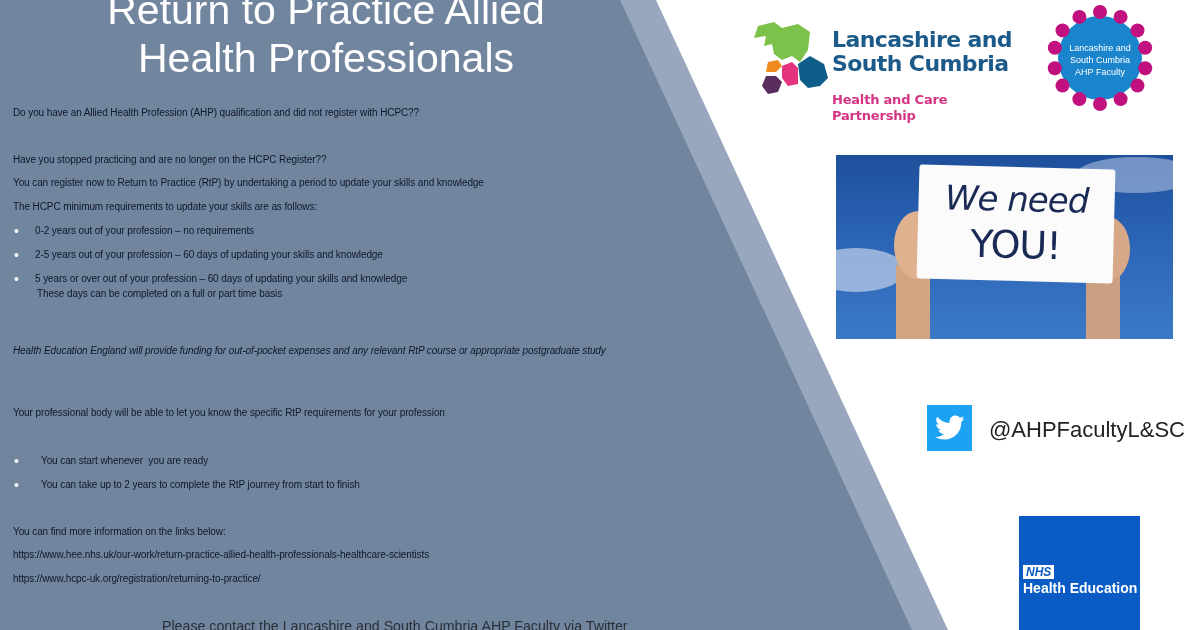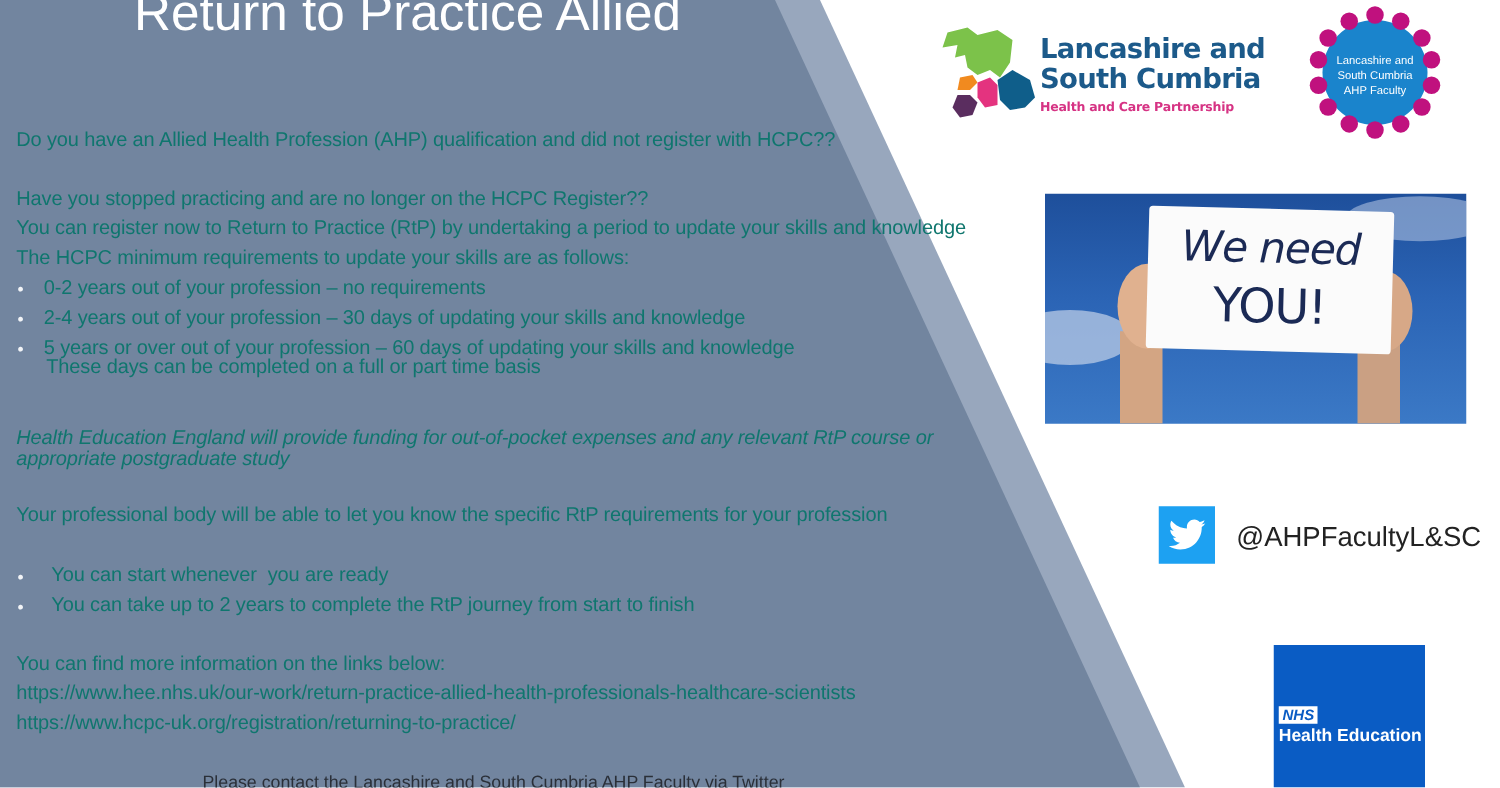--- a/index.html
+++ b/index.html
@@ -8,41 +8,41 @@
       background: #ffffff;
       font-family: "Liberation Sans", sans-serif;
     }
     .bg-svg { position: absolute; left: 0; top: 0; width: 1200px; height: 630px; }
     .title {
       position: absolute; left: 0; top: -14px; width: 652px;
       text-align: center; color: #ffffff;
       font-size: 41px; line-height: 48px; font-weight: normal;
     }
     .body-text {
-      position: absolute; color: #0f766e; font-size: 16px; line-height: 16px;
+      position: absolute; color: #0f172a; font-size: 10px; line-height: 16px;
       white-space: nowrap; letter-spacing: -0.1px;
     }
     .bullet {
       position: absolute; color: #f2f4f7; font-size: 14px; line-height: 16px;
     }
     .wrap2 { white-space: normal; width: 790px; line-height: 17px; font-style: italic; }
     .footer-text {
       position: absolute; left: 162px; top: 618px; color: #2a2f38;
       font-size: 14.2px; white-space: nowrap;
     }
     
     .lscp { position: absolute; left: 748px; top: 20px; width: 270px; height: 80px; }
     .lscp-text { position: absolute; left: 84px; top: 8px; }
     .lscp-line1, .lscp-line2 {
       display: block; color: #1c5a8a; font-size: 22px; line-height: 24px; font-weight: bold;
       font-family: "DejaVu Sans", sans-serif; letter-spacing: -0.6px;
     }
     .lscp-line3 {
-      display: block; color: #d63384; font-size: 10px; line-height: 16px; font-weight: bold;
-      font-family: "DejaVu Sans", sans-serif; letter-spacing: -0.2px; margin-top: 3px;
+      display: block; color: #d63384; font-size: 13px; line-height: 16px; font-weight: bold;
+      font-family: "DejaVu Sans", sans-serif; letter-spacing: -0.2px; margin-top: 16px;
     }
     .faculty { position: absolute; left: 1046px; top: 4px; width: 108px; height: 108px; }
     .faculty-text {
       position: absolute; left: 0; top: 38px; width: 108px; text-align: center;
       color: #ffffff; font-size: 9px; line-height: 12px;
     }
     .photo {
       position: absolute; left: 836px; top: 155px; width: 337px; height: 184px;
       background: linear-gradient(180deg, #1e4f9b 0%, #2b64b5 45%, #3b79c6 100%);
       overflow: hidden;
@@ -79,32 +79,33 @@
 </head>
 <body>
 
 <svg class="bg-svg" viewBox="0 0 1200 630" xmlns="http://www.w3.org/2000/svg">
   <polygon points="0,0 656,0 948,630 0,630" fill="#98a7bd"></polygon>
   <polygon points="0,0 620,0 912,630 0,630" fill="#72859f"></polygon>
 </svg>
 
 <div class="title">
   <div>Return to Practice Allied</div>
+  <div>Health Professionals</div>
 </div>
 
 <div class="body-text" style="left:13px;top:105px;">Do you have an Allied Health Profession (AHP) qualification and did not register with HCPC??</div>
 <div class="body-text" style="left:13px;top:128px;margin-top:24px;">Have you stopped practicing and are no longer on the HCPC Register??</div>
 
 <div class="body-text" style="left:13px;top:175px;">You can register now to Return to Practice (RtP) by undertaking a period to update your skills and knowledge</div>
 <div class="body-text" style="left:13px;top:199px;">The HCPC minimum requirements to update your skills are as follows:</div>
 
 <div class="bullet" style="left:14px;top:223px;">•</div>
 <div class="body-text" style="left:35px;top:223px;">0-2 years out of your profession – no requirements</div>
 <div class="bullet" style="left:14px;top:247px;">•</div>
-<div class="body-text" style="left:35px;top:247px;">2-4 years out of your profession – 30 days of updating your skills and knowledge</div>
+<div class="body-text" style="left:35px;top:247px;">2-5 years out of your profession – 60 days of updating your skills and knowledge</div>
 <div class="bullet" style="left:14px;top:271px;">•</div>
 <div class="body-text" style="left:35px;top:271px;">5 years or over out of your profession – 60 days of updating your skills and knowledge</div>
 
 <div class="body-text" style="left:13px;top:286px;margin-left:24px;">These days can be completed on a full or part time basis</div>
 
 <div class="body-text wrap2" style="left:13px;top:342px;">Health Education England will provide funding for out-of-pocket expenses and any relevant RtP course or appropriate postgraduate study</div>
 
 <div class="body-text" style="left:13px;top:405px;">Your professional body will be able to let you know the specific RtP requirements for your profession</div>
 
 <div class="bullet" style="left:14px;top:453px;">•</div>

